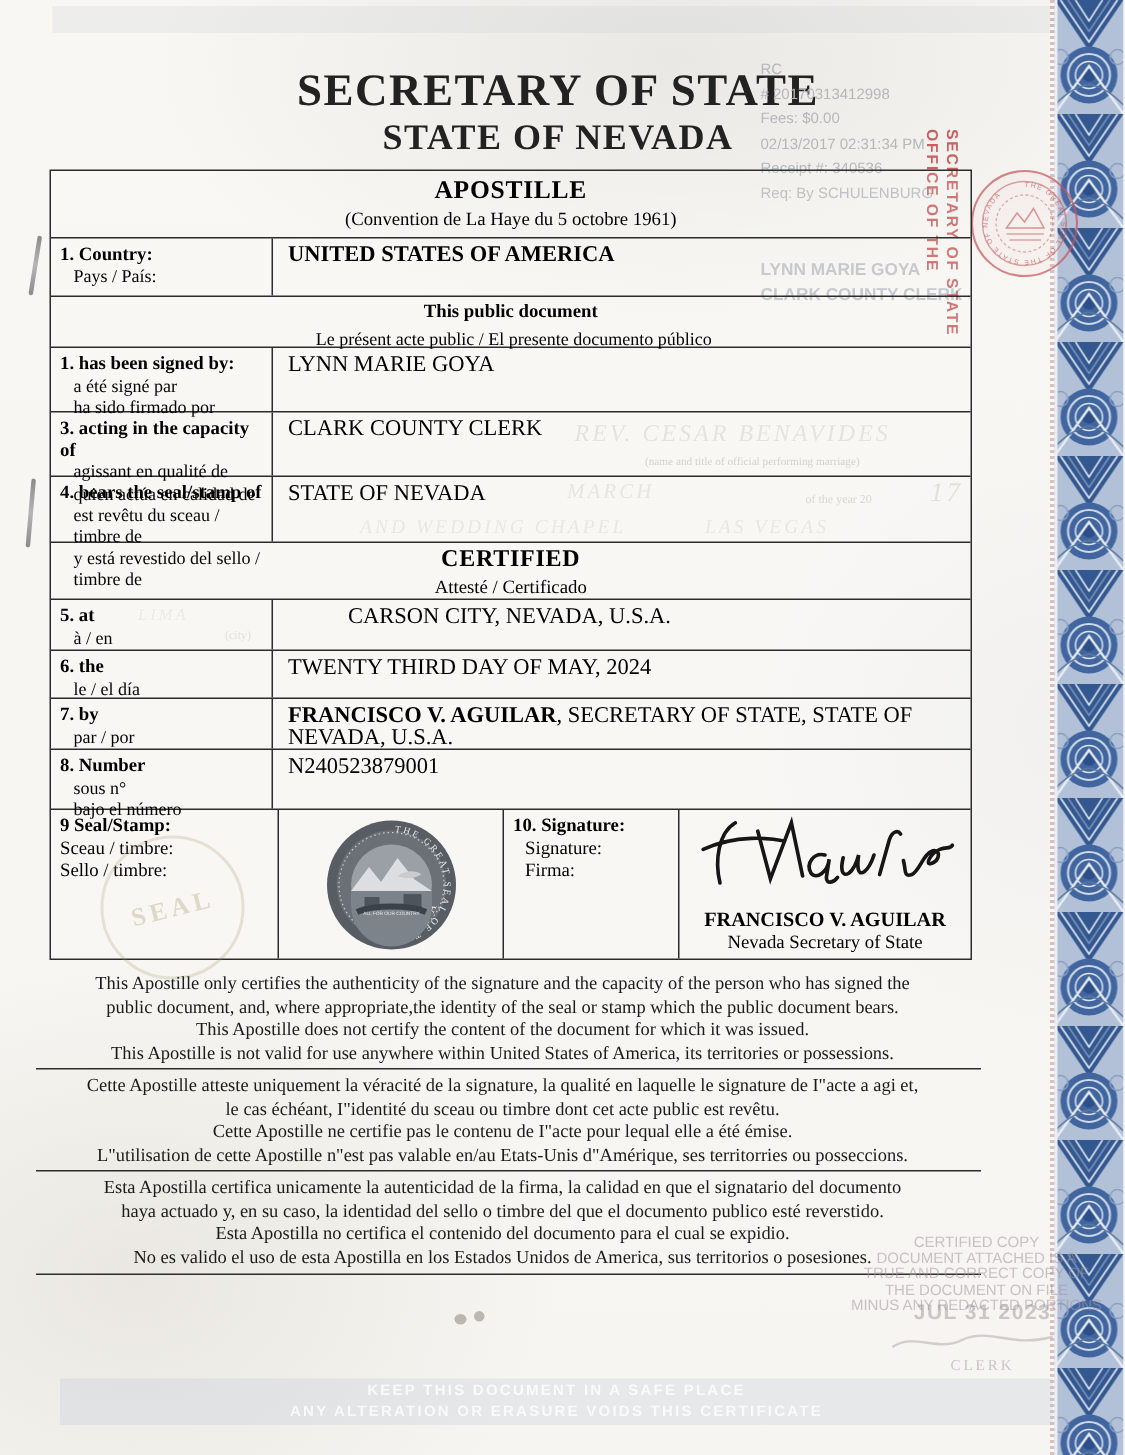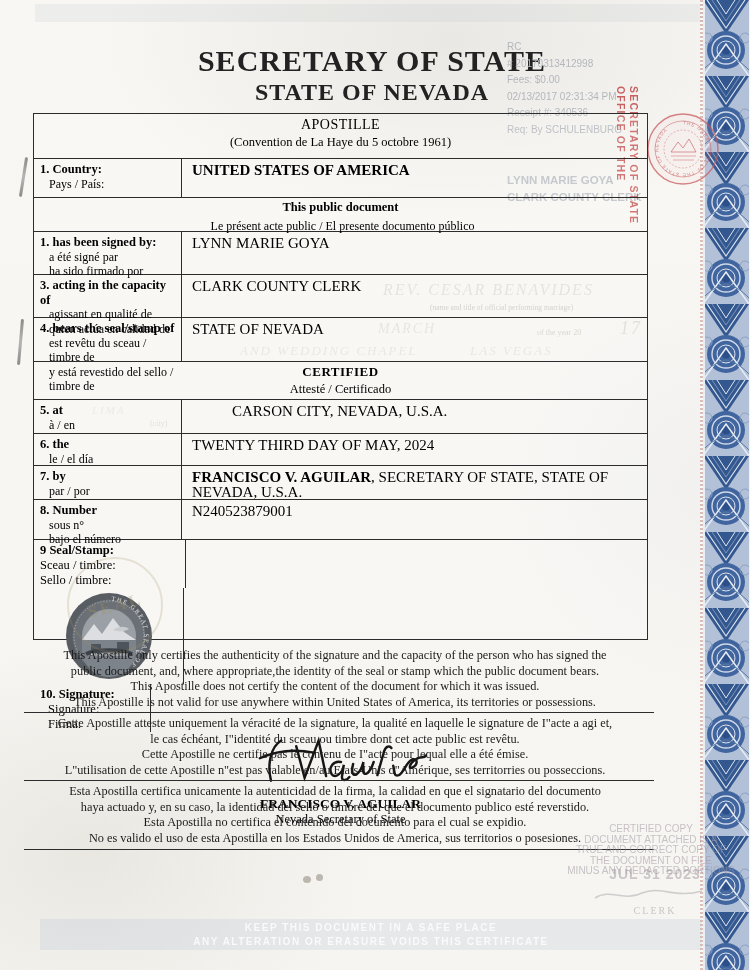--- a/index.html
+++ b/index.html
@@ -34,30 +34,30 @@
 
   
   .recorder{left:507px;top:39px;width:160px;font-family:"Liberation Sans",sans-serif;font-size:10px;
       color:#b4b7bc;line-height:16.5px;white-space:pre-line;}
   .recorder2{left:507px;top:172px;width:170px;font-family:"Liberation Sans",sans-serif;font-size:11.5px;font-weight:bold;
       color:#bcc0c6;line-height:17px;white-space:pre-line;}
 
   
   .tbl{position:absolute;left:33px;top:113px;width:615px;height:527px;border:1.4px solid #2c2c2c;box-sizing:border-box;background:rgba(255,255,255,.15);}
   .row{display:flex;border-bottom:1px solid #2c2c2c;box-sizing:border-box;}
-  .row:last-child{border-bottom:none;flex-direction:column;}
+  .row:last-child{border-bottom:none;}
   .lab{width:148px;border-right:1px solid #2c2c2c;box-sizing:border-box;padding:3px 4px 0 6px;font-size:12.5px;line-height:14.5px;}
   .lab .b{font-weight:bold;}
   .lab .s{padding-left:9px;font-size:12px;}
   .val{flex:1;padding:4px 4px 0 10px;font-size:15px;line-height:15px;}
   .val.vb{font-weight:bold;}
   .full{padding:2px 6px;box-sizing:border-box;}
-  .ttl{text-align:center;font-weight:normal;font-size:14px;letter-spacing:.5px;padding-top:3px;}
+  .ttl{text-align:center;font-weight:bold;font-size:17px;letter-spacing:.5px;padding-top:3px;}
   .sub{text-align:center;font-size:12.5px;}
-  .cert-t{text-align:center;font-weight:bold;font-size:13px;padding-top:2px;letter-spacing:.5px;}
+  .cert-t{text-align:center;font-weight:bold;font-size:16px;padding-top:2px;letter-spacing:.5px;}
   .cert-s{text-align:center;font-size:12.5px;}
 
   .c1{width:152px;border-right:1px solid #2c2c2c;box-sizing:border-box;position:relative;padding:3px 4px 0 6px;font-size:12.5px;line-height:15px;}
   .c2{width:150px;border-right:1px solid #2c2c2c;box-sizing:border-box;display:flex;align-items:center;justify-content:center;}
   .c3{width:117px;border-right:1px solid #2c2c2c;box-sizing:border-box;padding:3px 4px 0 6px;font-size:12.5px;line-height:15px;}
   .c4{flex:1;text-align:center;position:relative;}
   .signer-name{font-weight:bold;font-size:13.5px;margin-top:2px;}
   .signer-title{font-size:12.5px;}
 
   

